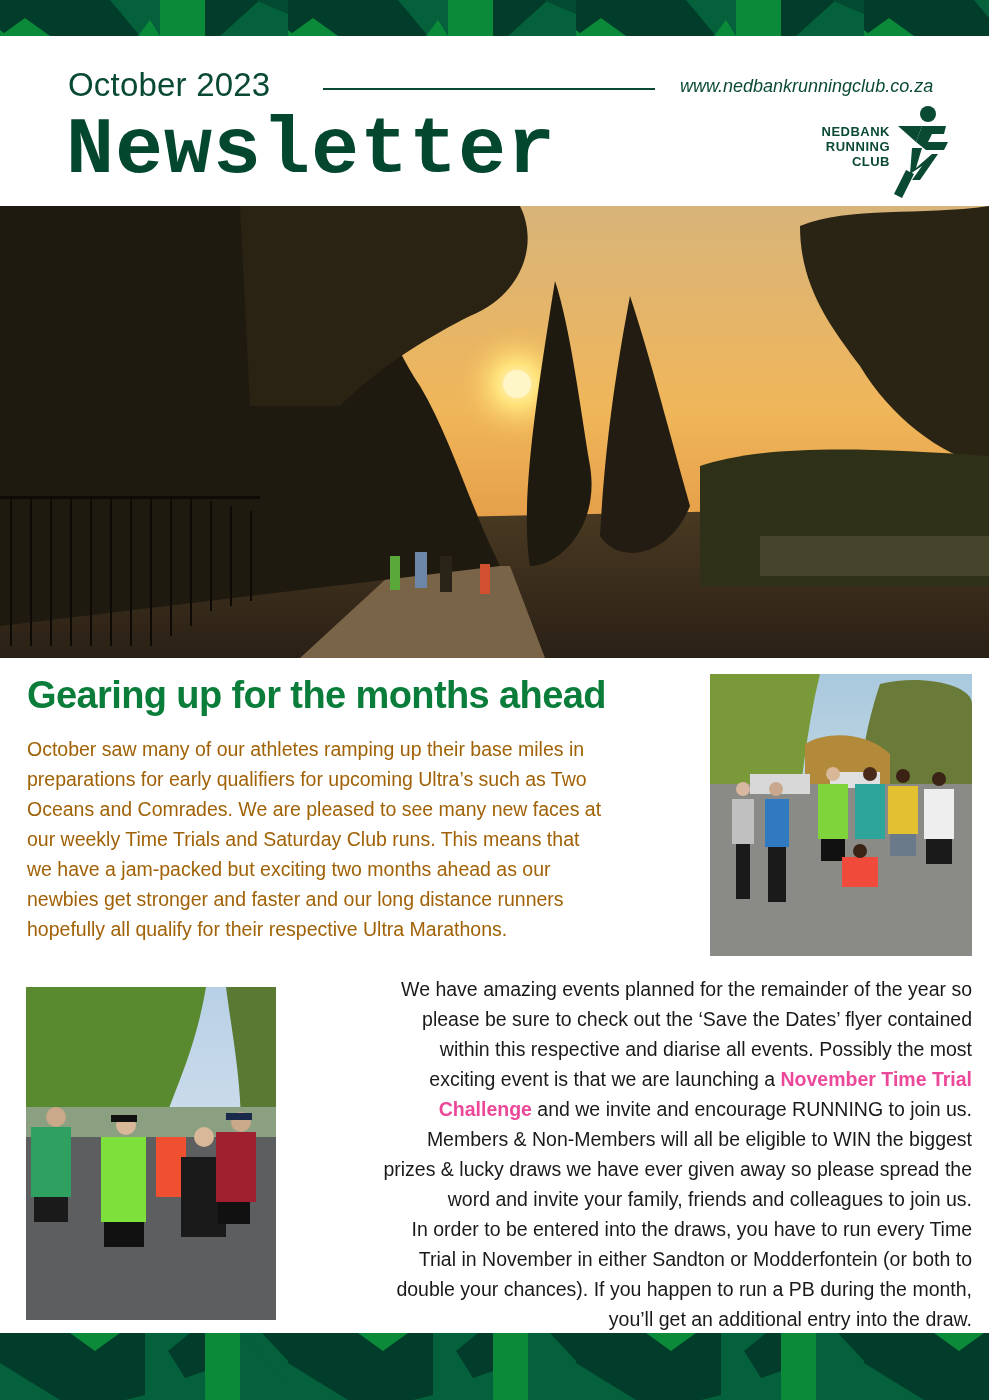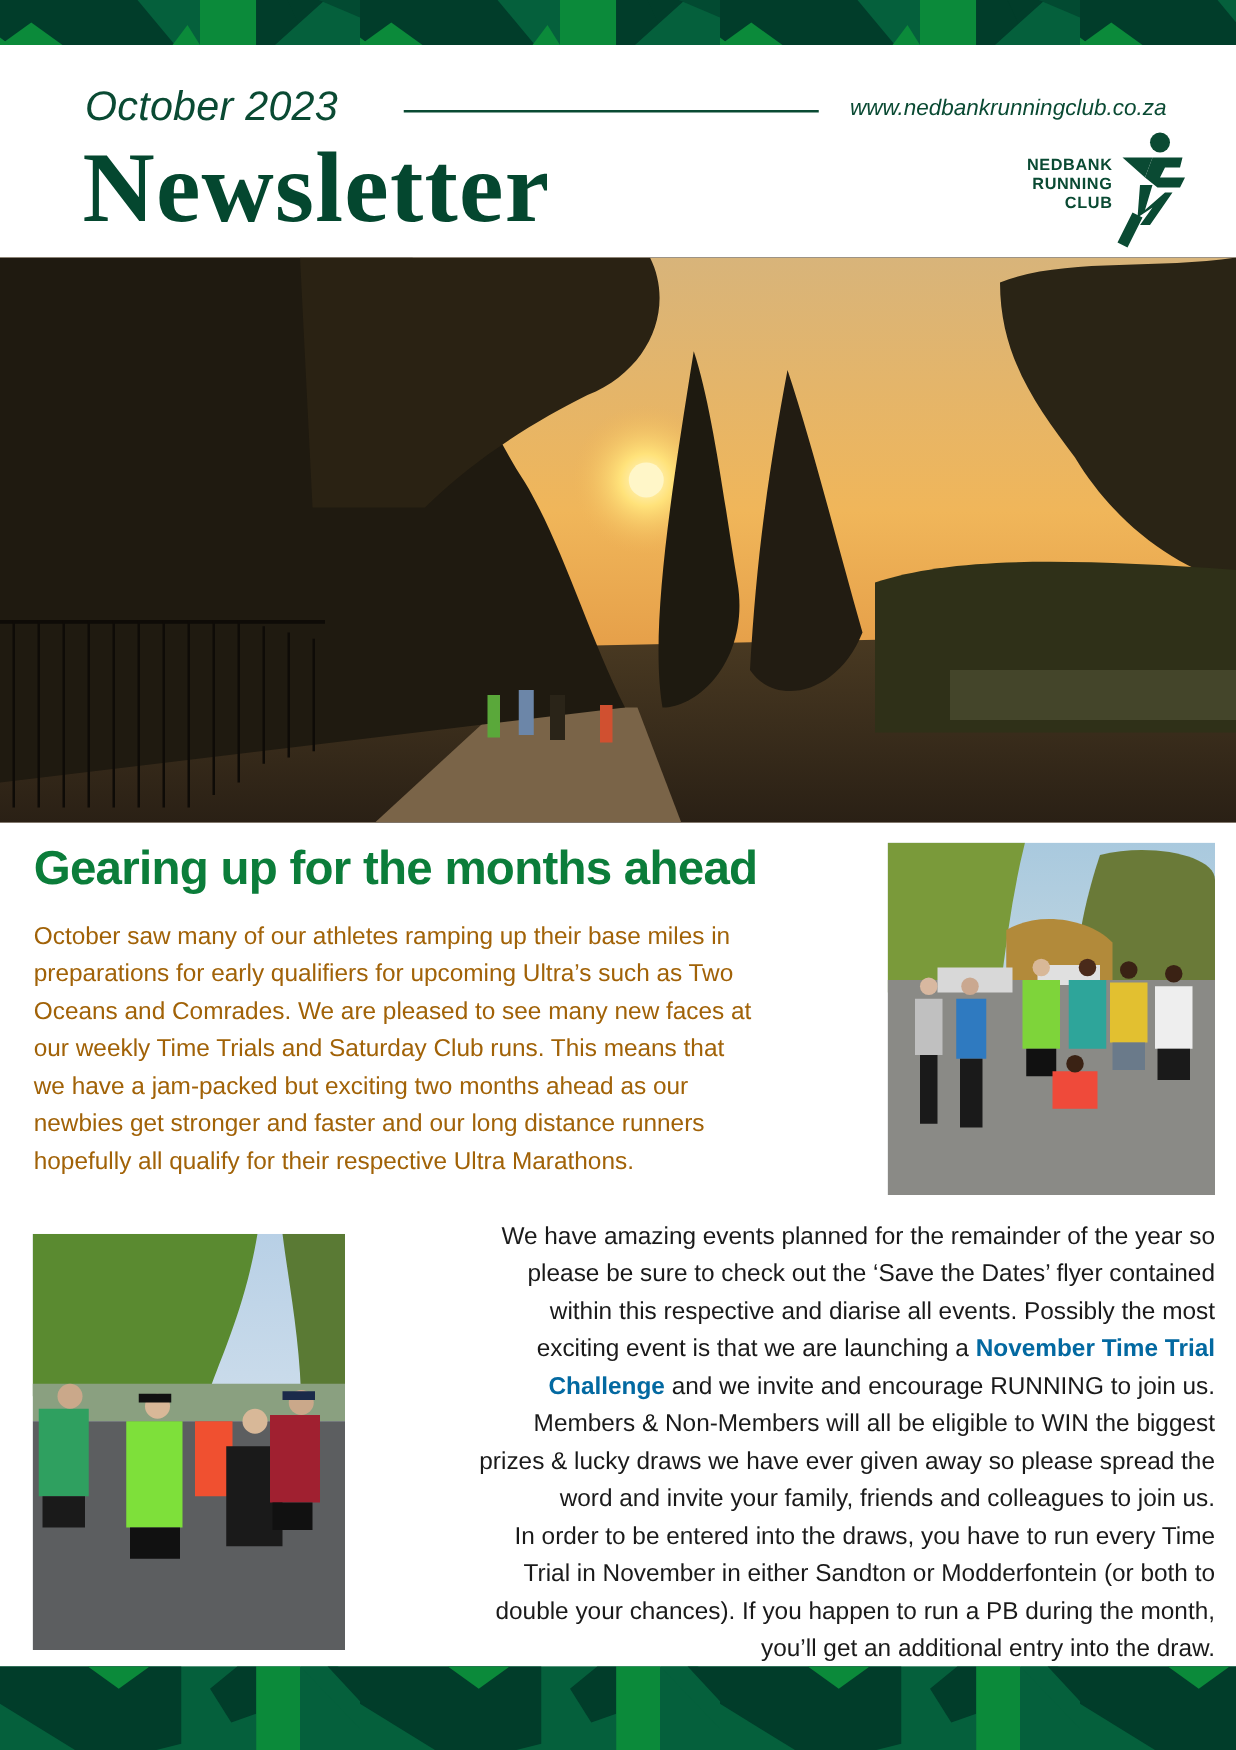--- a/index.html
+++ b/index.html
@@ -8,31 +8,31 @@
     background: #ffffff;
     font-family: "Liberation Sans", sans-serif;
   }
   .band { position: absolute; left: 0; width: 989px; overflow: hidden; }
   .band svg { display: block; }
   #top-band { top: 0; height: 36px; }
   #bottom-band { top: 1333px; height: 67px; }
 
   .month {
     position: absolute; left: 68px; top: 66px;
-    font-size: 33px; font-style: italic; color: #0a4a33;
+    font-size: 33px; color: #0a4a33;
     font-family: "Liberation Sans", sans-serif; letter-spacing: 0.2px;
   }
   .rule {
     position: absolute; left: 323px; top: 88px; width: 332px; height: 1.5px;
     background: #0a4a33;
   }
   .title {
     position: absolute; left: 66px; top: 106px;
     font-size: 80px; font-weight: bold; color: #04472f;
-    font-family: Liberation Serif, serif; letter-spacing: 1px; line-height: 90px;
+    font-family: Liberation Mono, monospace; letter-spacing: 1px; line-height: 90px;
   }
   .website {
     position: absolute; left: 680px; top: 76px;
     font-size: 18px; font-style: italic; color: #0a4a33;
     font-family: "Liberation Sans", sans-serif;
   }
   .logo { position: absolute; left: 800px; top: 104px; width: 160px; height: 96px; }
   .logo-text {
     position: absolute; right: 70px; top: 20px; text-align: right;
     font-size: 13px; font-weight: bold; color: #0a4a33; line-height: 15px;
@@ -56,21 +56,21 @@
     position: absolute; left: 27px; top: 734px; width: 672px;
     font-size: 19.5px; line-height: 30px; color: #a16207;
     font-family: "Liberation Sans", sans-serif;
   }
   .para1 span.line, .para2 span.line { display: block; white-space: nowrap; }
   .para2 {
     position: absolute; right: 17px; top: 974px; width: 690px; text-align: right;
     font-size: 19.5px; line-height: 30px; color: #1a1a1a;
     font-family: "Liberation Sans", sans-serif;
   }
-  .hl { color: #0369a1; font-weight: bold; }
+  .hl { color: #ec4899; font-weight: bold; }
 
   .photo-group { position: absolute; left: 710px; top: 674px; width: 262px; height: 282px; overflow: hidden; }
   .photo-runners { position: absolute; left: 26px; top: 987px; width: 250px; height: 333px; overflow: hidden; }
 </style>
 </head>
 <body>
 
 <div class="band" id="top-band">
   <svg width="989" height="36" viewBox="0 0 989 36">
     <rect width="989" height="36" fill="#013d2a"></rect>

